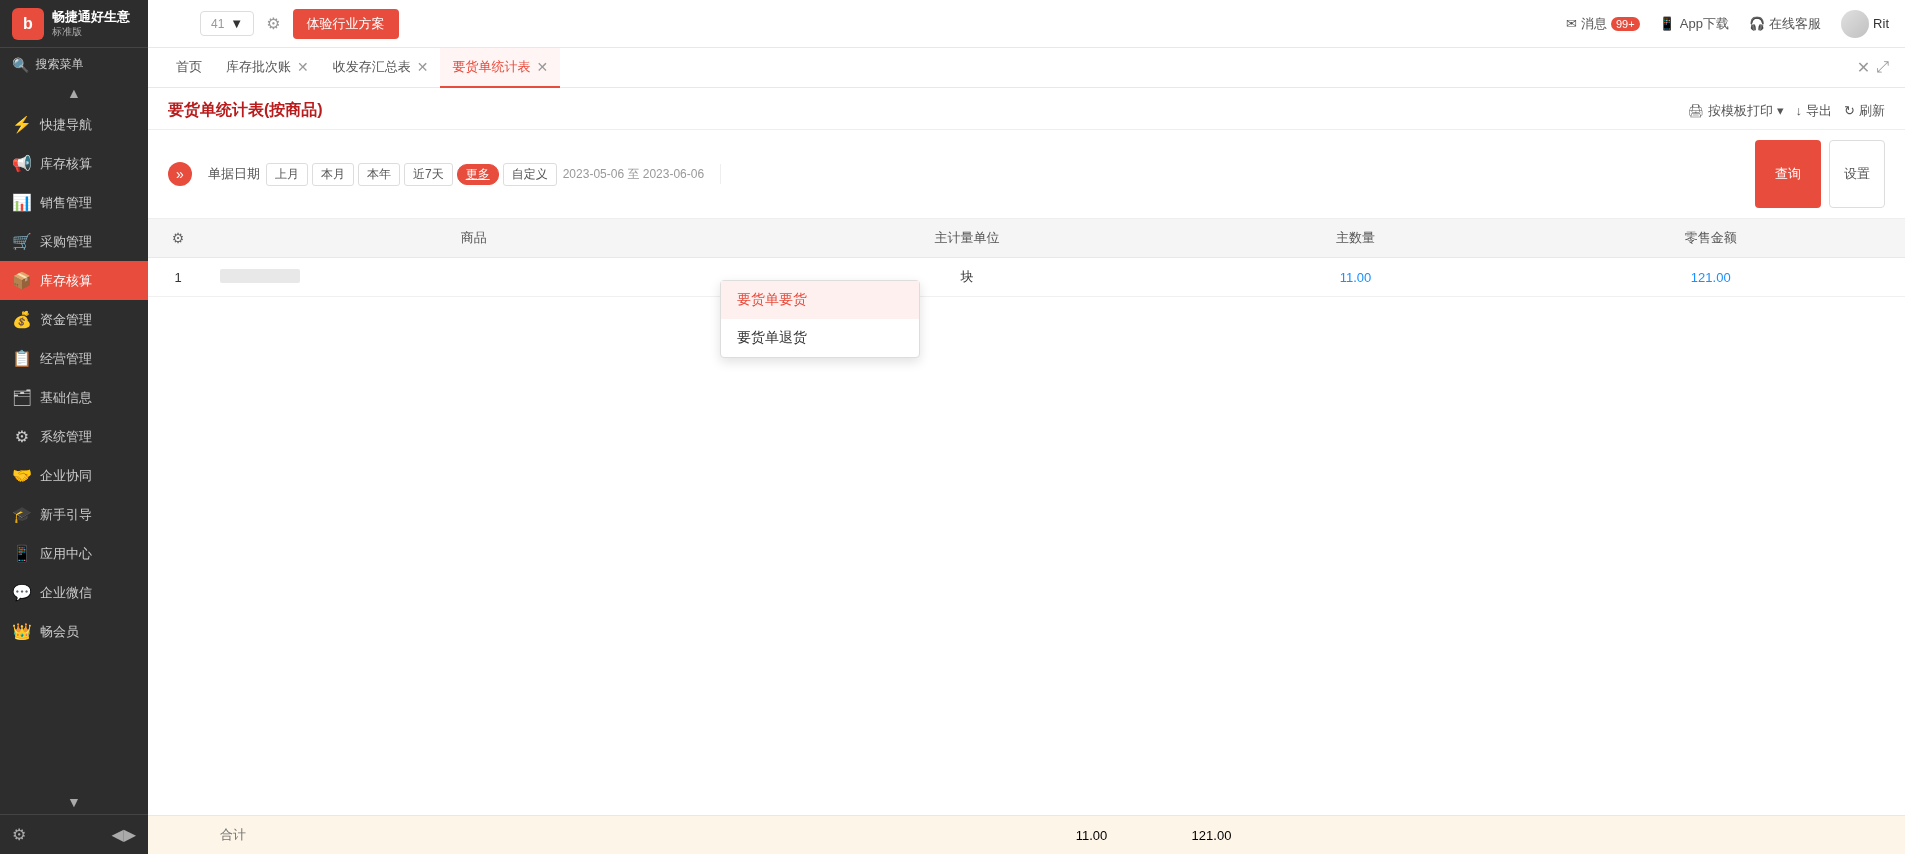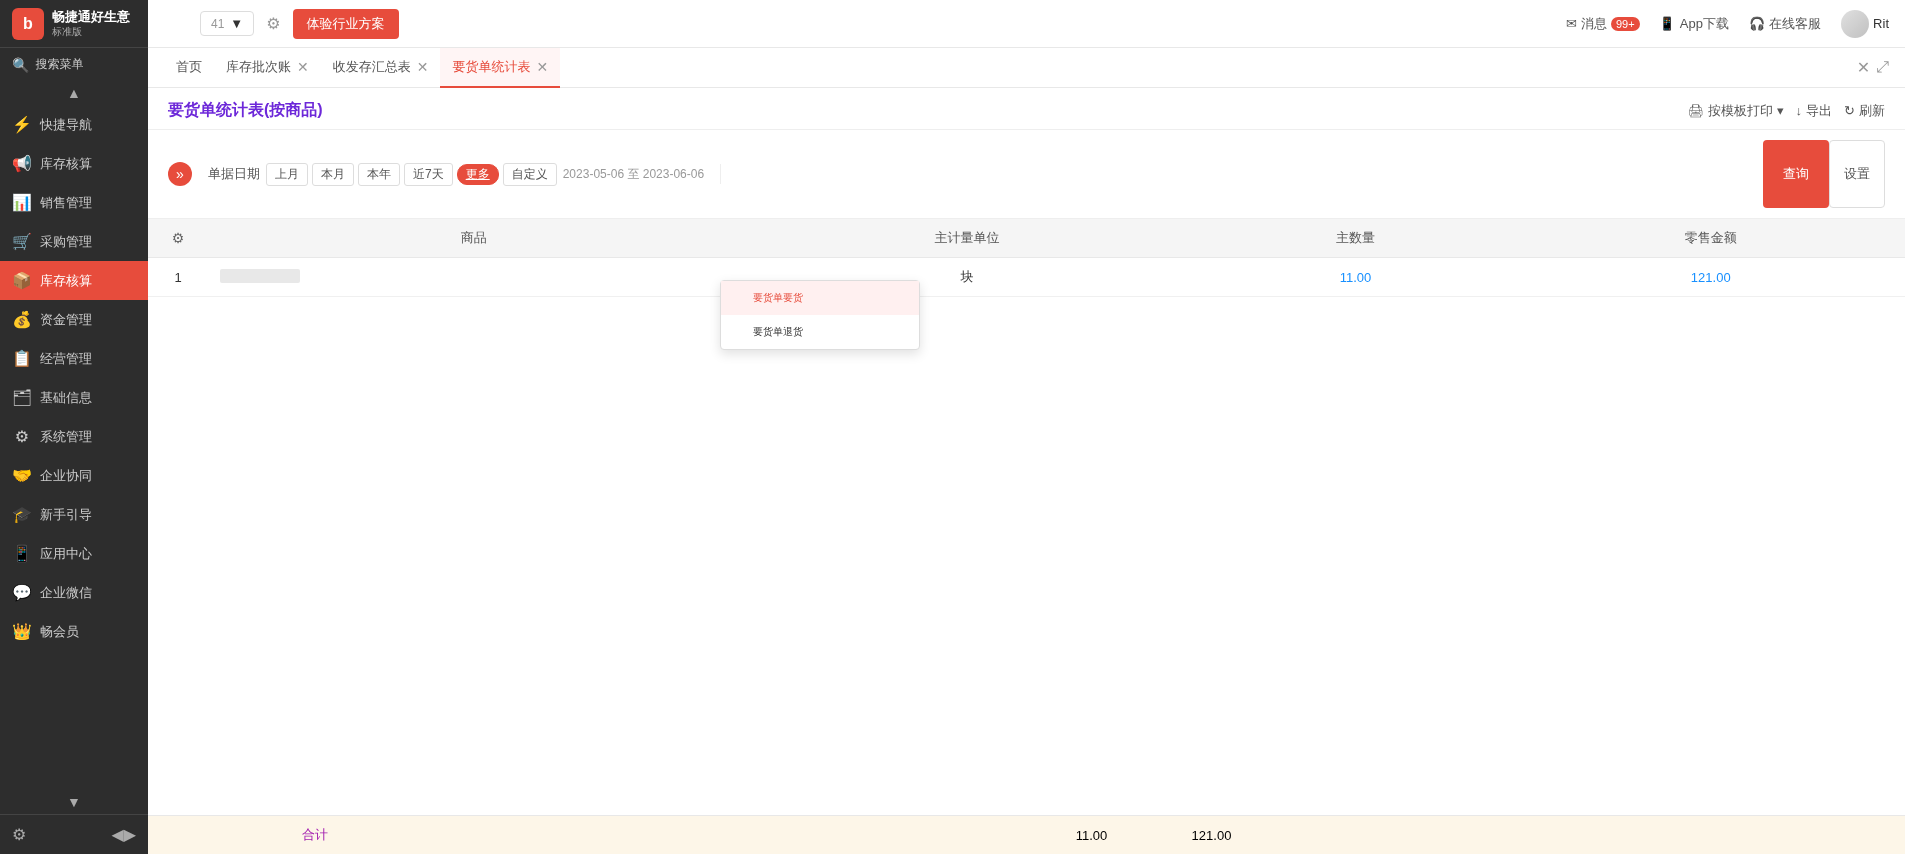--- a/index.html
+++ b/index.html
@@ -188,21 +188,21 @@
     
     .page-header {
       background: white;
       padding: 12px 20px 8px;
       display: flex;
       align-items: center;
       justify-content: space-between;
       border-bottom: 1px solid #eee;
       flex-shrink: 0;
     }
-    .page-title { font-size: 16px; font-weight: bold; color: #6d28d9; }
+    .page-title { font-size: 16px; font-weight: bold; color: #b91c1c; }
     .page-actions { display: flex; align-items: center; gap: 12px; }
     .page-action-btn {
       display: flex;
       align-items: center;
       gap: 4px;
       color: #555;
       cursor: pointer;
       font-size: 13px;
     }
 
@@ -297,21 +297,21 @@
       border: 1px solid #ddd;
       border-radius: 4px;
       padding: 4px 30px 4px 8px;
       font-size: 13px;
       min-width: 180px;
       outline: none;
       background: white;
     }
     .warehouse-more { color: #999; cursor: pointer; margin-left: 4px; }
 
-    .filter-actions { display: flex; margin-left: auto; border-radius: 12px; }
+    .filter-actions { display: flex; gap: 8px; margin-left: auto; border-radius: 12px; }
     .btn-query {
       background: #e74c3c;
       color: white;
       border: none;
       padding: 6px 20px;
       border-radius: 4px;
       cursor: pointer;
       font-size: 13px;
     }
     .btn-settings {
@@ -330,23 +330,23 @@
       background: white;
       border: 1px solid #ddd;
       border-radius: 4px;
       box-shadow: 0 4px 12px rgba(0,0,0,0.12);
       z-index: 999;
       min-width: 200px;
       top: 280px;
       left: 720px;
     }
     .dropdown-item {
-      padding: 10px 32px;
-      cursor: pointer;
-      font-size: 10px;
+      padding: 10px 16px;
+      cursor: pointer;
+      font-size: 14px;
       color: #333;
     }
     .dropdown-item.selected { background: #fff0f0; color: #e74c3c; }
 
     
     .table-wrapper {
       flex: 1;
       overflow: auto;
       background: white;
       margin: 0;
@@ -378,21 +378,21 @@
 
     
     .table-footer {
       background: #fdf6e8;
       display: flex;
       align-items: center;
       padding: 10px 12px;
       border-top: 1px solid #e8e8e8;
       flex-shrink: 0;
     }
-    .footer-label { width: 250px; text-align: center; font-size: 13px; color: #a21caf; padding-left: 60px; }
+    .footer-label { width: 250px; text-align: left; font-size: 13px; color: #737373; padding-left: 60px; }
     .footer-qty { width: 120px; text-align: center; }
     .footer-amount { width: 120px; text-align: center; }
 
     
     .th-gear { cursor: pointer; color: #666; font-size: 14px; }
 
     
     .num-link { color: #1890ff; cursor: pointer; text-decoration: none; }
 
     

